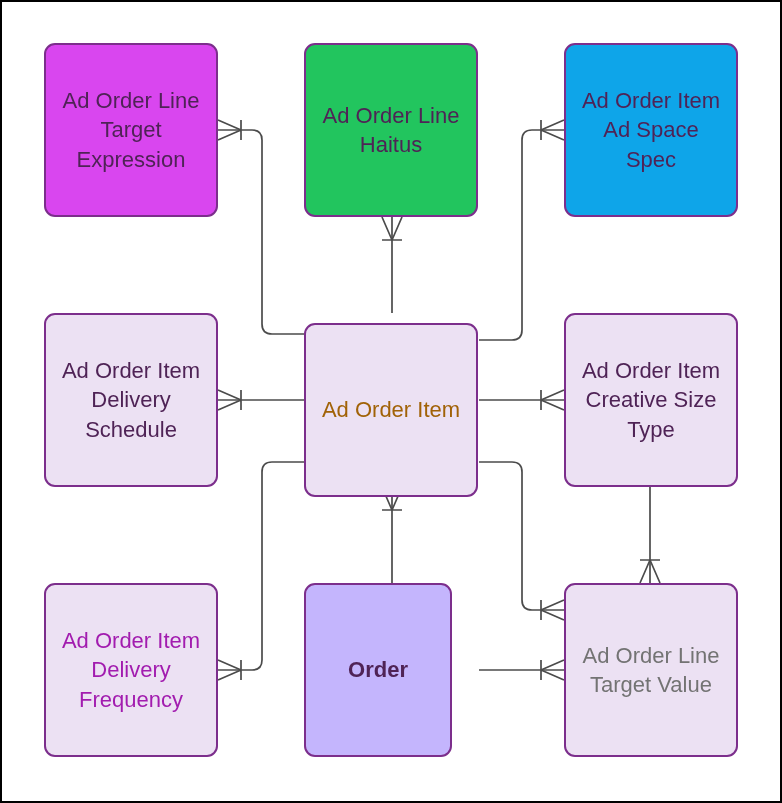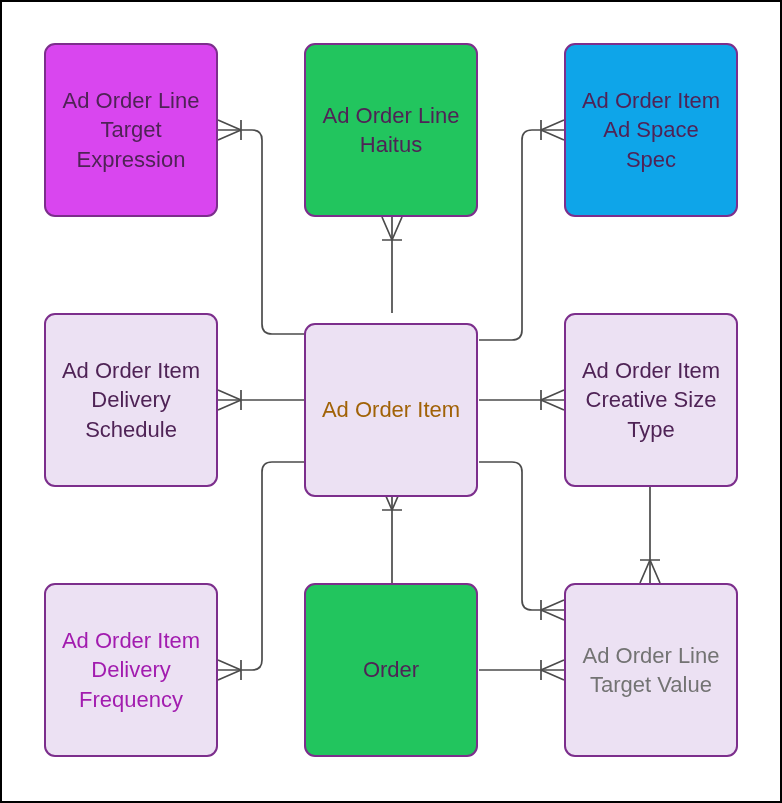--- a/index.html
+++ b/index.html
@@ -90,21 +90,21 @@
   </div>
   <div class="node" style="left: 304px; top: 313px; width: 174px; height: 174px; background: rgb(236, 225, 243); border-color: rgb(124, 46, 140); color: #a16207; margin-top: 10px;">
     <span class="node-label">Ad Order Item</span>
   </div>
   <div class="node" style="left: 564px; top: 313px; width: 174px; height: 174px; background: rgb(236, 225, 243); border-color: rgb(124, 46, 140); color: rgb(79, 35, 86); justify-content: center;">
     <span class="node-label">Ad Order Item Creative Size Type</span>
   </div>
   <div class="node" style="left: 44px; top: 583px; width: 174px; height: 174px; background: rgb(236, 225, 243); border-color: rgb(124, 46, 140); color: #a21caf;">
     <span class="node-label">Ad Order Item Delivery Frequency</span>
   </div>
-  <div class="node" style="left: 304px; top: 583px; width: 174px; height: 174px; background: #22c55e; border-color: rgb(124, 46, 140); color: rgb(79, 35, 86);">
+  <div class="node" style="left: 304px; top: 583px; width: 148px; height: 174px; background: #c4b5fd; border-color: rgb(124, 46, 140); color: rgb(79, 35, 86); font-weight: bold;">
     <span class="node-label">Order</span>
   </div>
   <div class="node" style="left: 564px; top: 583px; width: 174px; height: 174px; background: rgb(236, 225, 243); border-color: rgb(124, 46, 140); color: #737373;">
     <span class="node-label">Ad Order Line Target Value</span>
   </div>
 
   <div id="frame" style="border-color: rgb(0, 0, 0);"></div>
 </div>
 
 </body></html>

